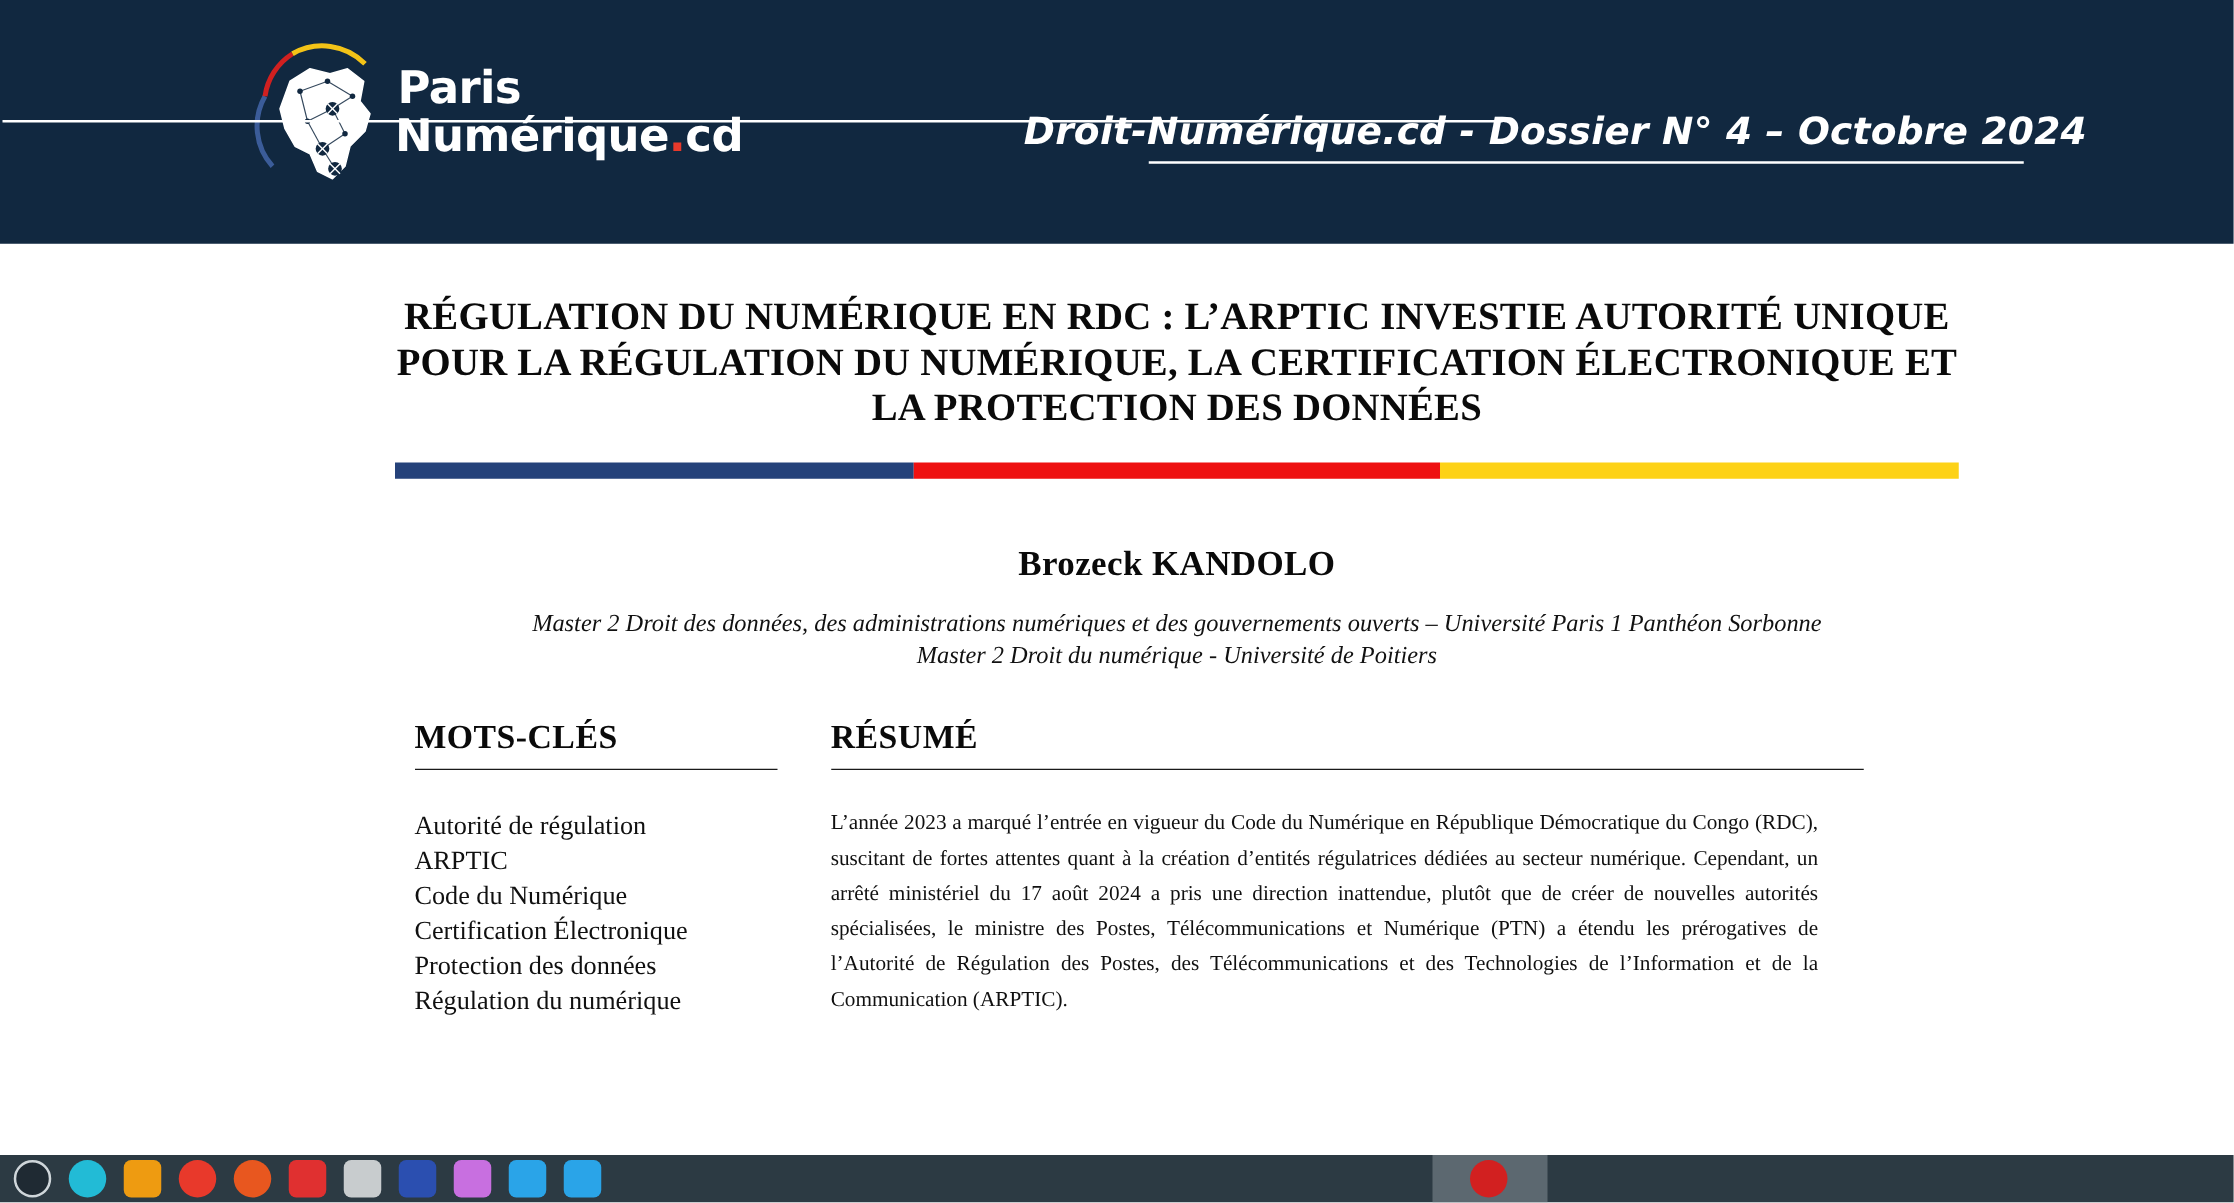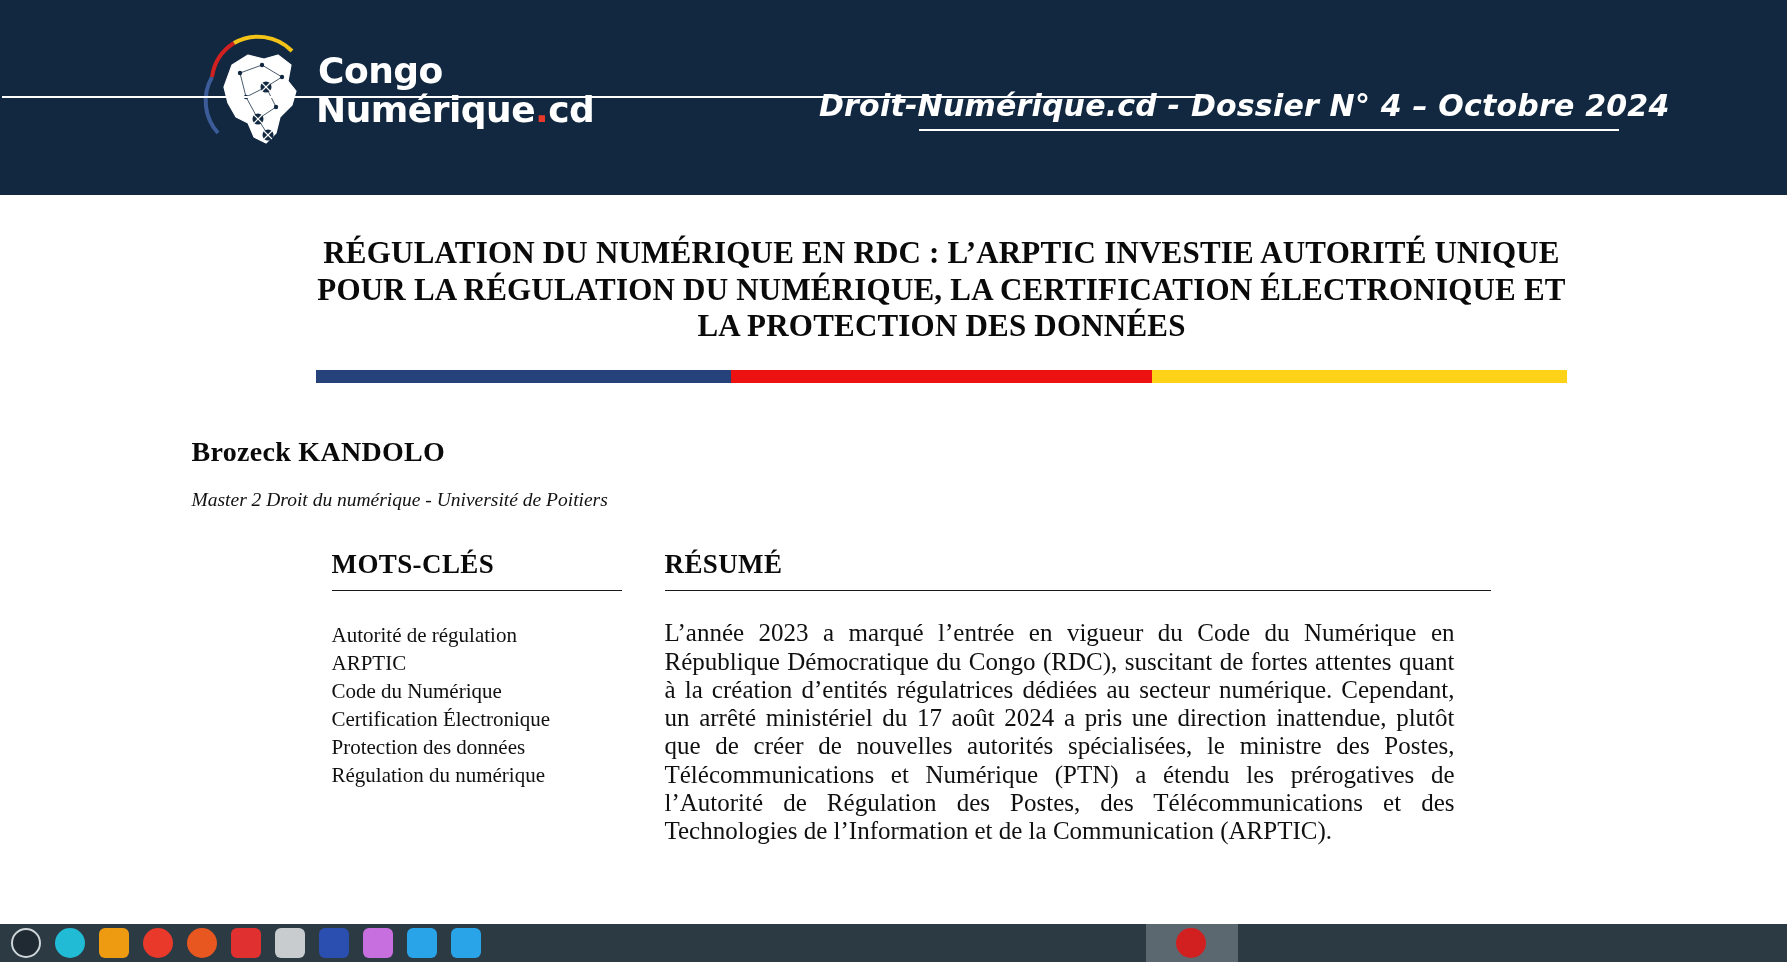--- a/index.html
+++ b/index.html
@@ -134,21 +134,21 @@
     display: flex;
   }
   .tri-seg { height: 100%; }
   #tri-blue { flex: 0 0 33.2%; }
   #tri-red  { flex: 0 0 33.6%; }
   #tri-yellow { flex: 1 1 auto; }
 
   #author-block {
     margin: 53px auto 0 auto;
     width: 1500px;
-    text-align: left;
+    text-align: center;
   }
   #author-name {
     font-family: "Liberation Serif", "DejaVu Serif", serif;
     font-weight: bold;
     font-size: 28px;
     color: #0a0a0a;
     letter-spacing: 0.3px;
   }
   #affiliations {
     margin-top: 20px;
@@ -206,21 +206,21 @@
     font-size: 21px;
     line-height: 28px;
     color: #101010;
     white-space: nowrap;
   }
 
   #abstract-text {
     margin-top: 28px;
     width: 790px;
     font-family: "Liberation Serif", "DejaVu Serif", serif;
-    font-size: 25px;
+    font-size: 17px;
     line-height: 28.3px;
     text-align: justify;
     color: #101010;
     hyphens: none;
   }
 
   
   #taskbar {
     position: absolute;
     left: 0;
@@ -300,21 +300,21 @@
           <line x1="66" y1="58" x2="74" y2="66"></line>
             <line x1="74" y1="58" x2="66" y2="66"></line>
           <line x1="58" y1="90" x2="66" y2="98"></line>
             <line x1="66" y1="90" x2="58" y2="98"></line>
           <line x1="68" y1="106" x2="76" y2="114"></line>
             <line x1="76" y1="106" x2="68" y2="114"></line>
         </g>
       </svg>
 
       <div id="logo-wordmark">
-        <div class="wm-line" id="wm-droit">Congo</div>
+        <div class="wm-line" id="wm-droit">Paris</div>
         <div class="wm-line" id="wm-numerique"><span>Numérique</span><span class="wm-dot">.</span><span>cd</span></div>
       </div>
     </div>
 
     <div id="header-issue">
       <div id="header-issue-text">Droit-Numérique.cd - Dossier N° 4 – Octobre 2024</div>
       <div id="header-issue-rule"></div>
     </div>
     <div id="wm-underline"></div>
   </div>
@@ -325,20 +325,21 @@
 
     <div id="tricolor-bar">
       <div class="tri-seg" id="tri-blue" style="background: rgb(37, 66, 122);"></div>
       <div class="tri-seg" id="tri-red" style="background: rgb(238, 17, 17);"></div>
       <div class="tri-seg" id="tri-yellow" style="background: rgb(253, 210, 23);"></div>
     </div>
 
     <div id="author-block">
       <div id="author-name">Brozeck KANDOLO</div>
       <div id="affiliations">
+        <div class="affiliation-line">Master 2 Droit des données, des administrations numériques et des gouvernements ouverts – Université Paris 1 Panthéon Sorbonne</div>
         <div class="affiliation-line">Master 2 Droit du numérique - Université de Poitiers</div>
       </div>
     </div>
 
     <div id="sections">
 
       <div id="keywords-col">
         <div class="section-heading">MOTS-CLÉS</div>
         <div class="section-rule" id="keywords-rule"></div>
         <ul id="keywords-list">

